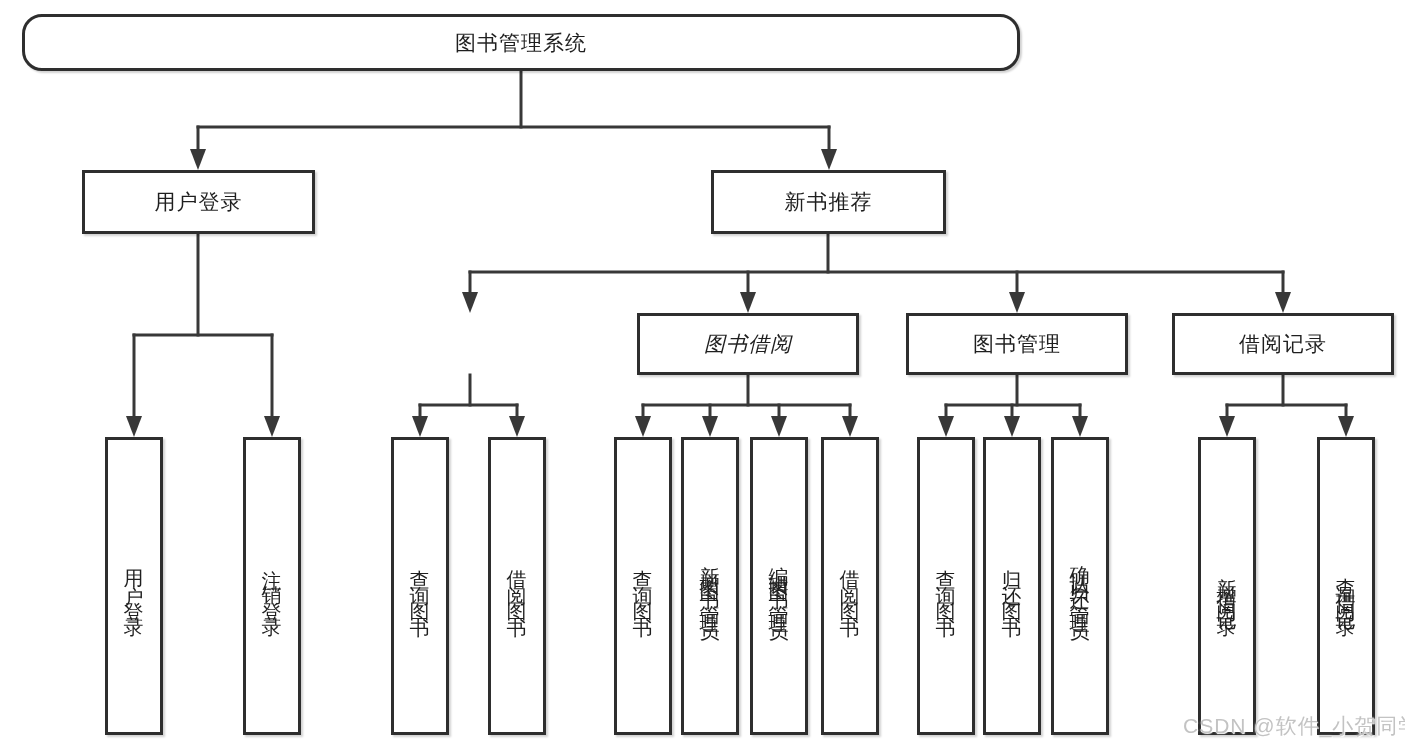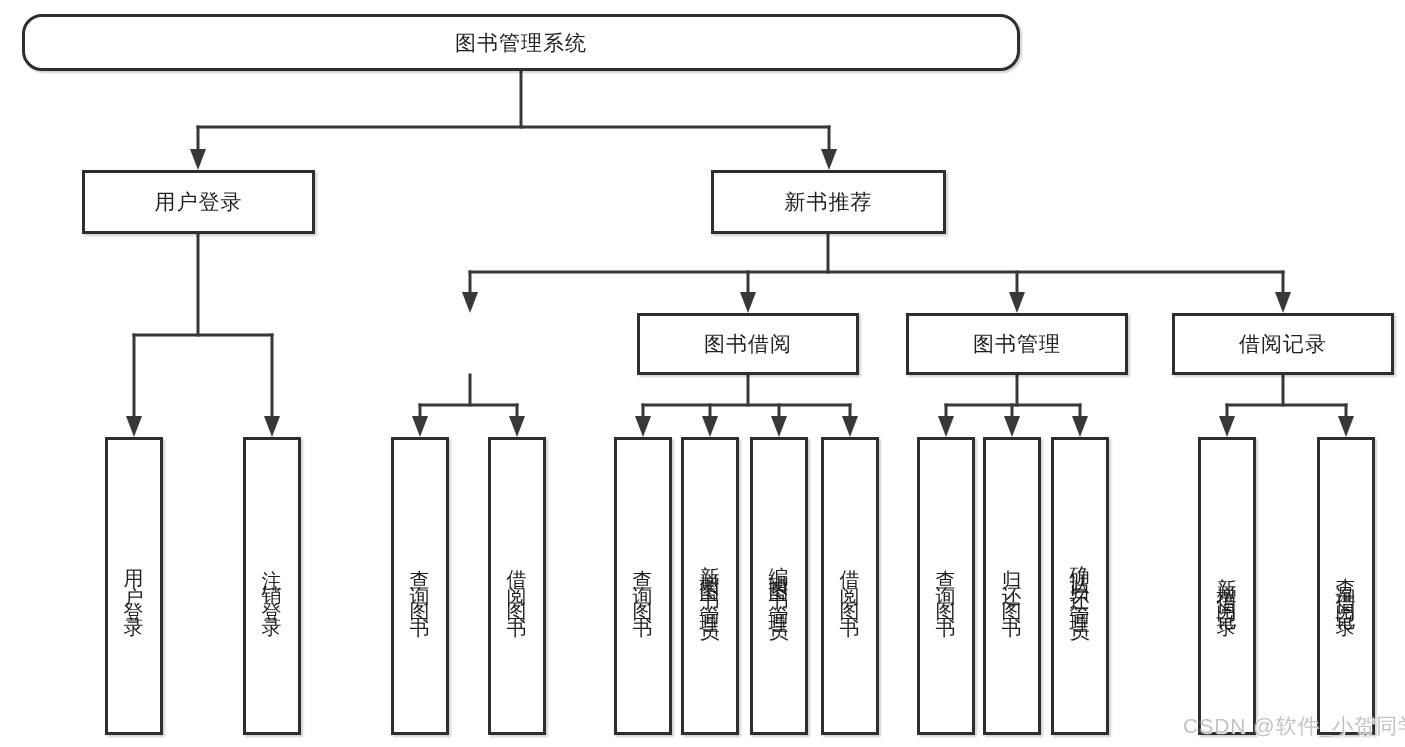--- a/index.html
+++ b/index.html
@@ -107,21 +107,21 @@
     <span>图书管理系统</span>
   </div>
 
   <div class="node node-h" style="left:82px;top:170px;width:233px;height:64px;">
     <span>用户登录</span>
   </div>
   <div class="node node-h" style="left:711px;top:170px;width:235px;height:64px;">
     <span>新书推荐</span>
   </div>
 
-  <div class="node node-h" style="left:637px;top:313px;width:222px;height:62px;">
+  <div class="node node-h" style="left:637px;top:313px;width:222px;height:62px;font-style:italic;">
     <span>图书借阅</span>
   </div>
   <div class="node node-h" style="left:906px;top:313px;width:222px;height:62px;">
     <span>图书管理</span>
   </div>
   <div class="node node-h" style="left:1172px;top:313px;width:222px;height:62px;">
     <span>借阅记录</span>
   </div>
 
   <div class="node node-v ls-wide" style="left:105px;top:437px;width:58px;height:298px;">

